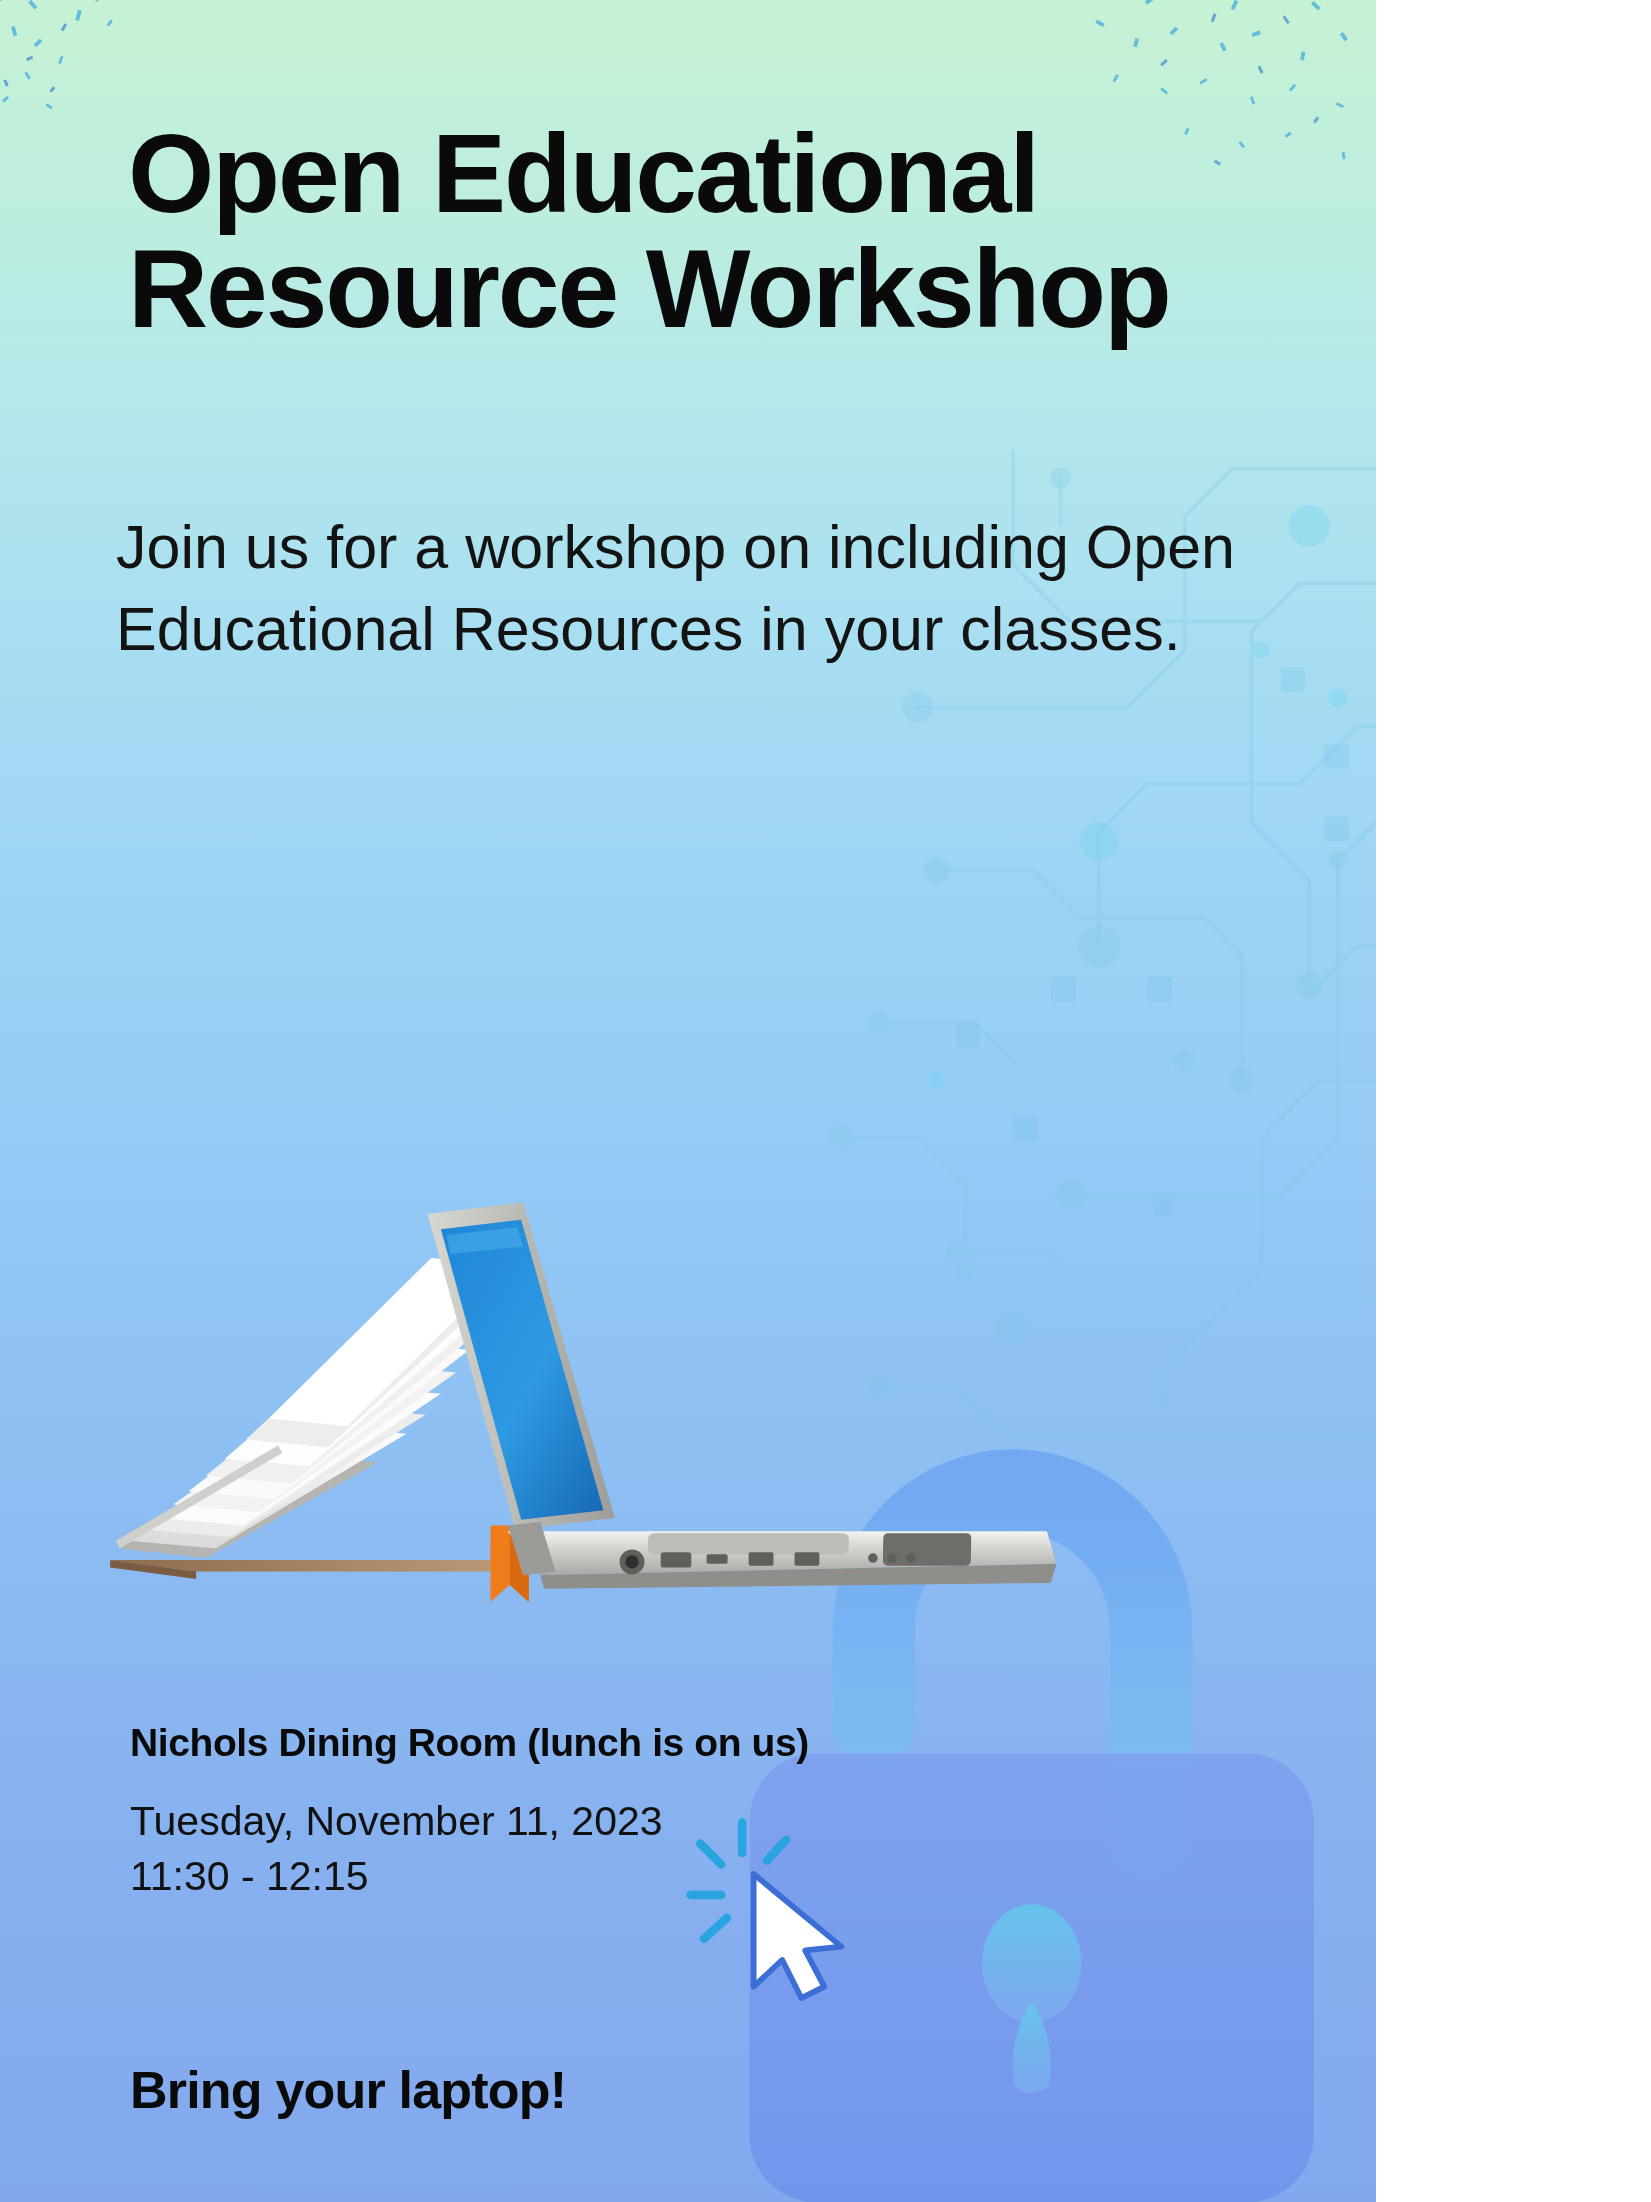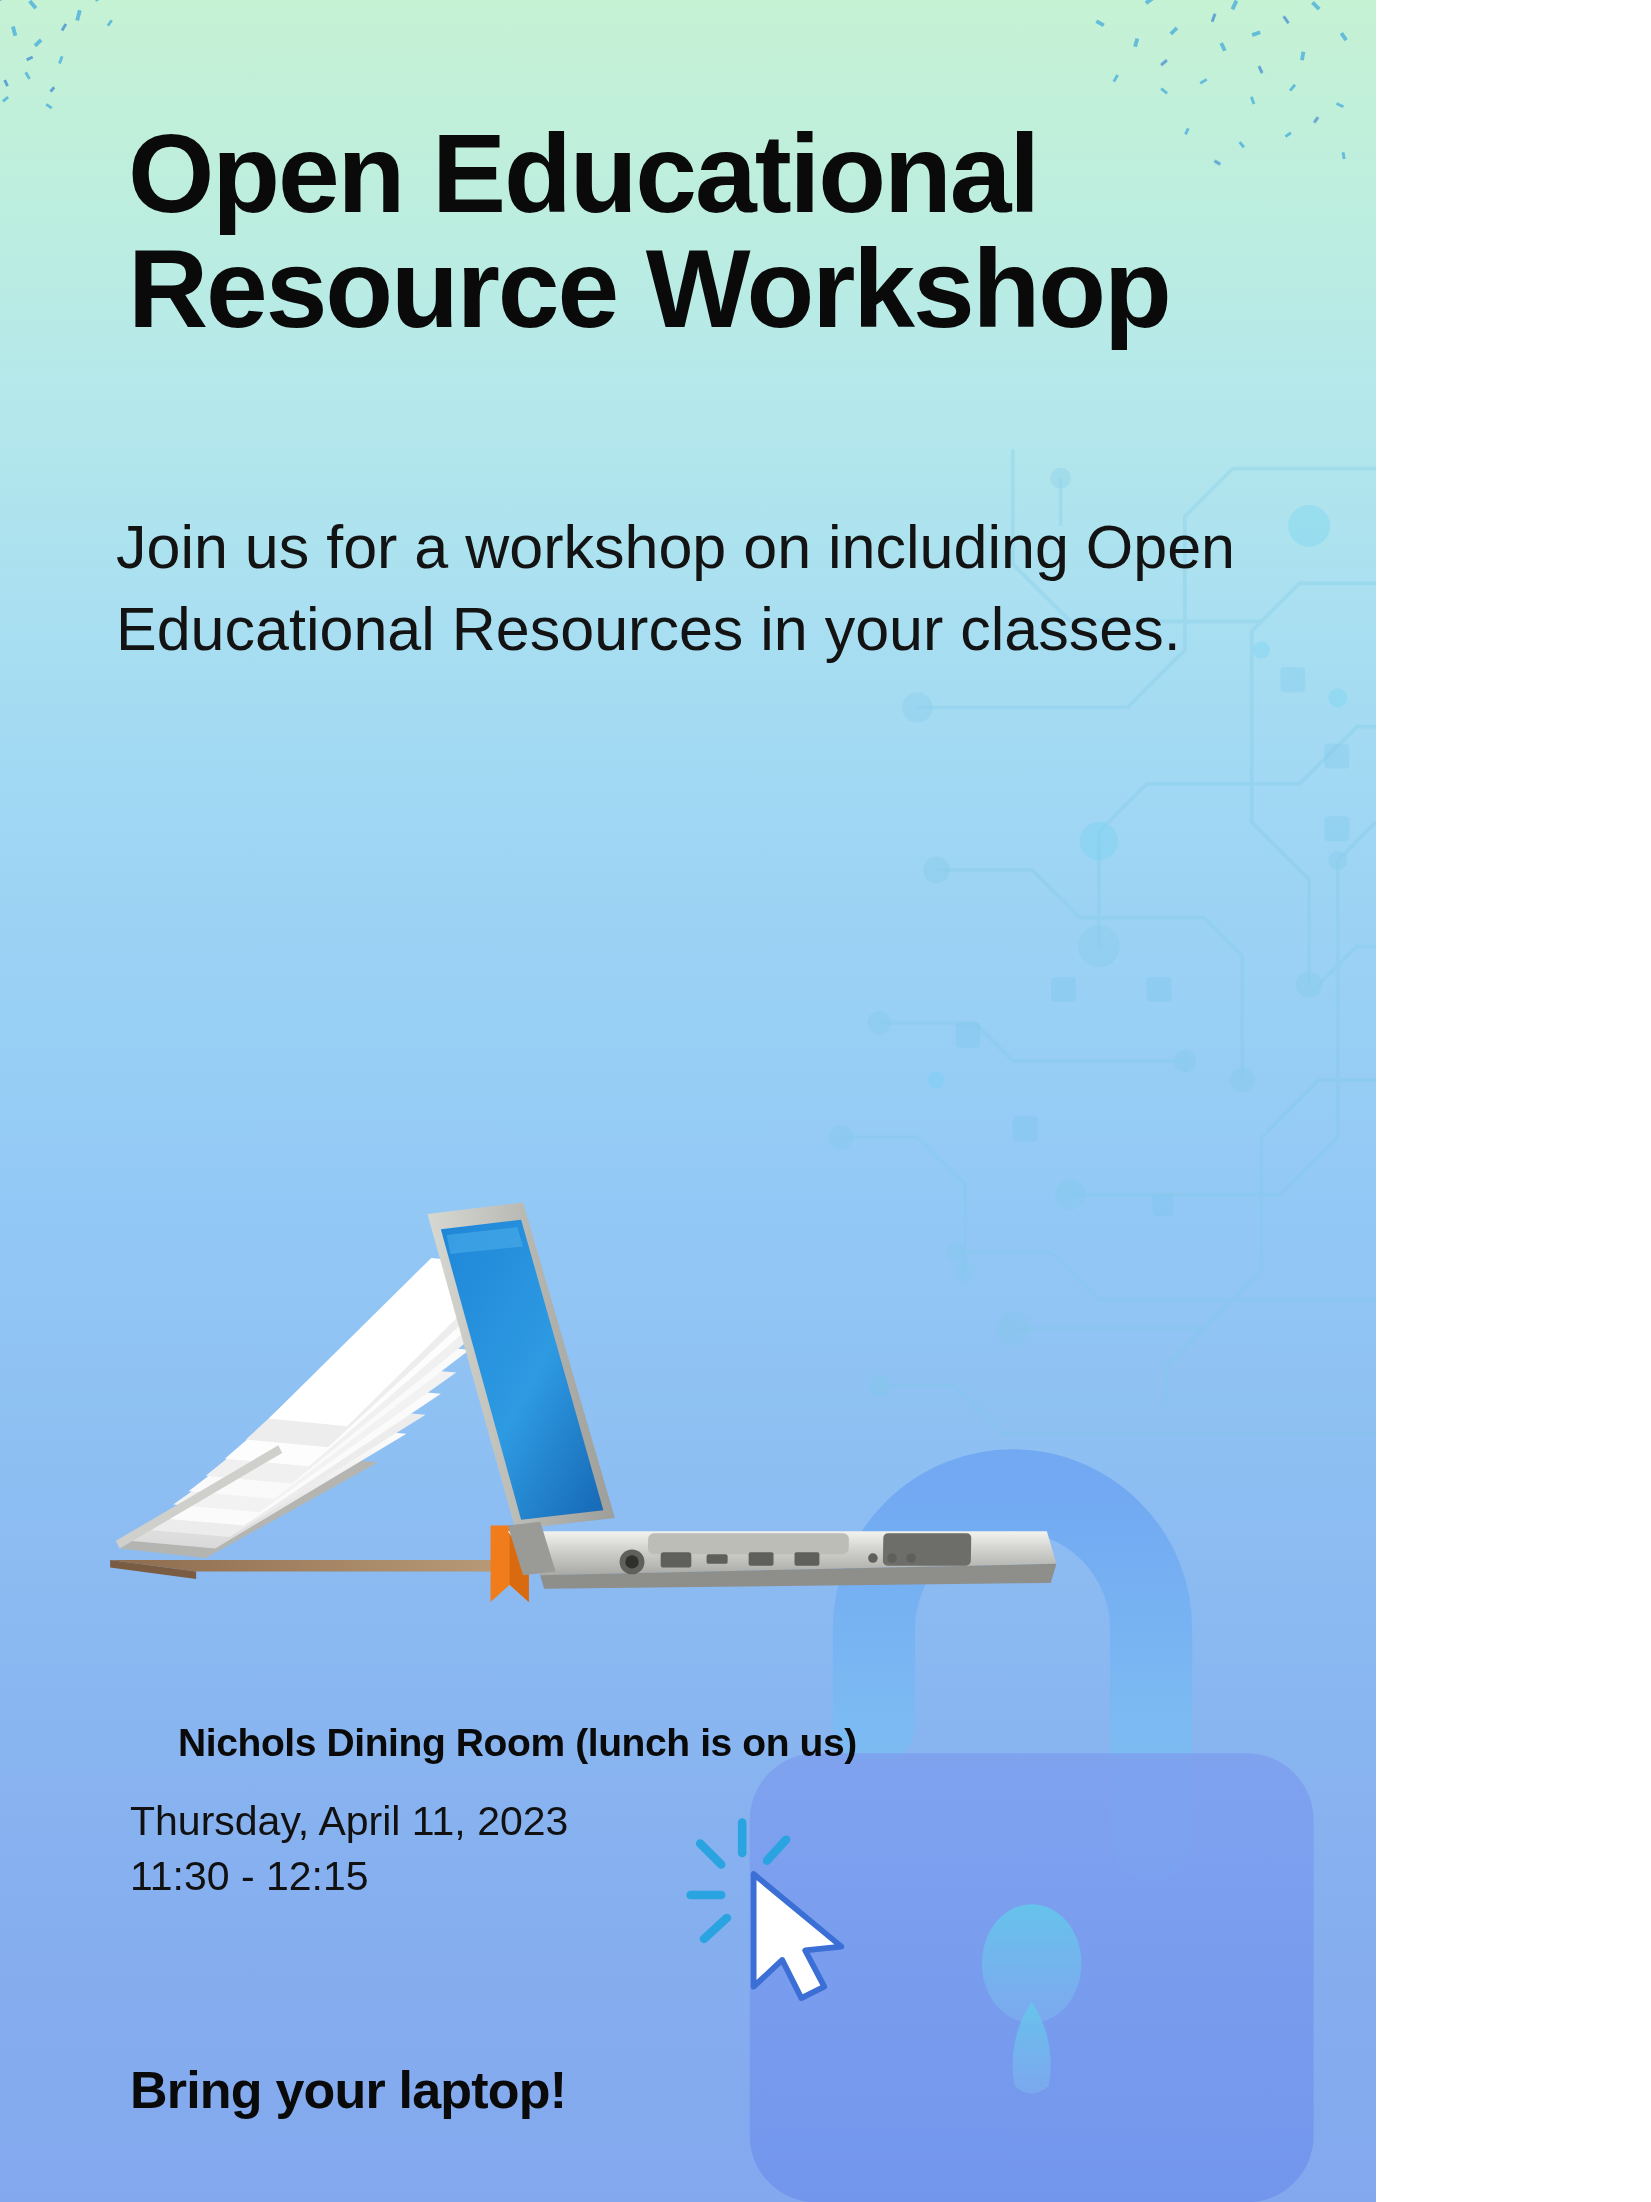--- a/index.html
+++ b/index.html
@@ -65,21 +65,20 @@
     position:absolute;
     left:130px; top:1721px;
     width:1051px;
   }
   .venue {
     font-size:39px;
     font-weight:800;
     color:#0a0a0a;
     letter-spacing:-0.4px;
     margin-bottom:29px;
-    margin-left:48px;
   }
   .when {
     font-size:41px;
     line-height:1.33;
     color:#111;
     font-weight:400;
   }
   .bring {
     position:absolute;
     left:130px; top:2060px;
@@ -331,21 +330,21 @@
       </g>
       <circle cx="566" cy="434" r="7" fill="#2f2f2d"></circle>
 
       <path d="M436 396 L470 392 L486 444 L452 448 Z" fill="#9a9a96"></path>
     </g>
   </svg>
 
   <div class="details">
     <div class="venue">Nichols Dining Room (lunch is on us)</div>
     <div class="when">
-      <span>Thursday, April 11, 2023</span><br>
+      <span>Tuesday, November 11, 2023</span><br>
       <span>11:30 - 12:15</span>
     </div>
   </div>
 
   <svg class="cursor-art" viewBox="0 0 220 200">
     <g stroke="#2aa4e0" stroke-width="9" stroke-linecap="round">
       <line x1="62" y1="12" x2="62" y2="44"></line>
       <line x1="18" y1="34" x2="40" y2="56"></line>
       <line x1="8" y1="88" x2="40" y2="88"></line>
       <line x1="108" y1="30" x2="88" y2="52"></line>

